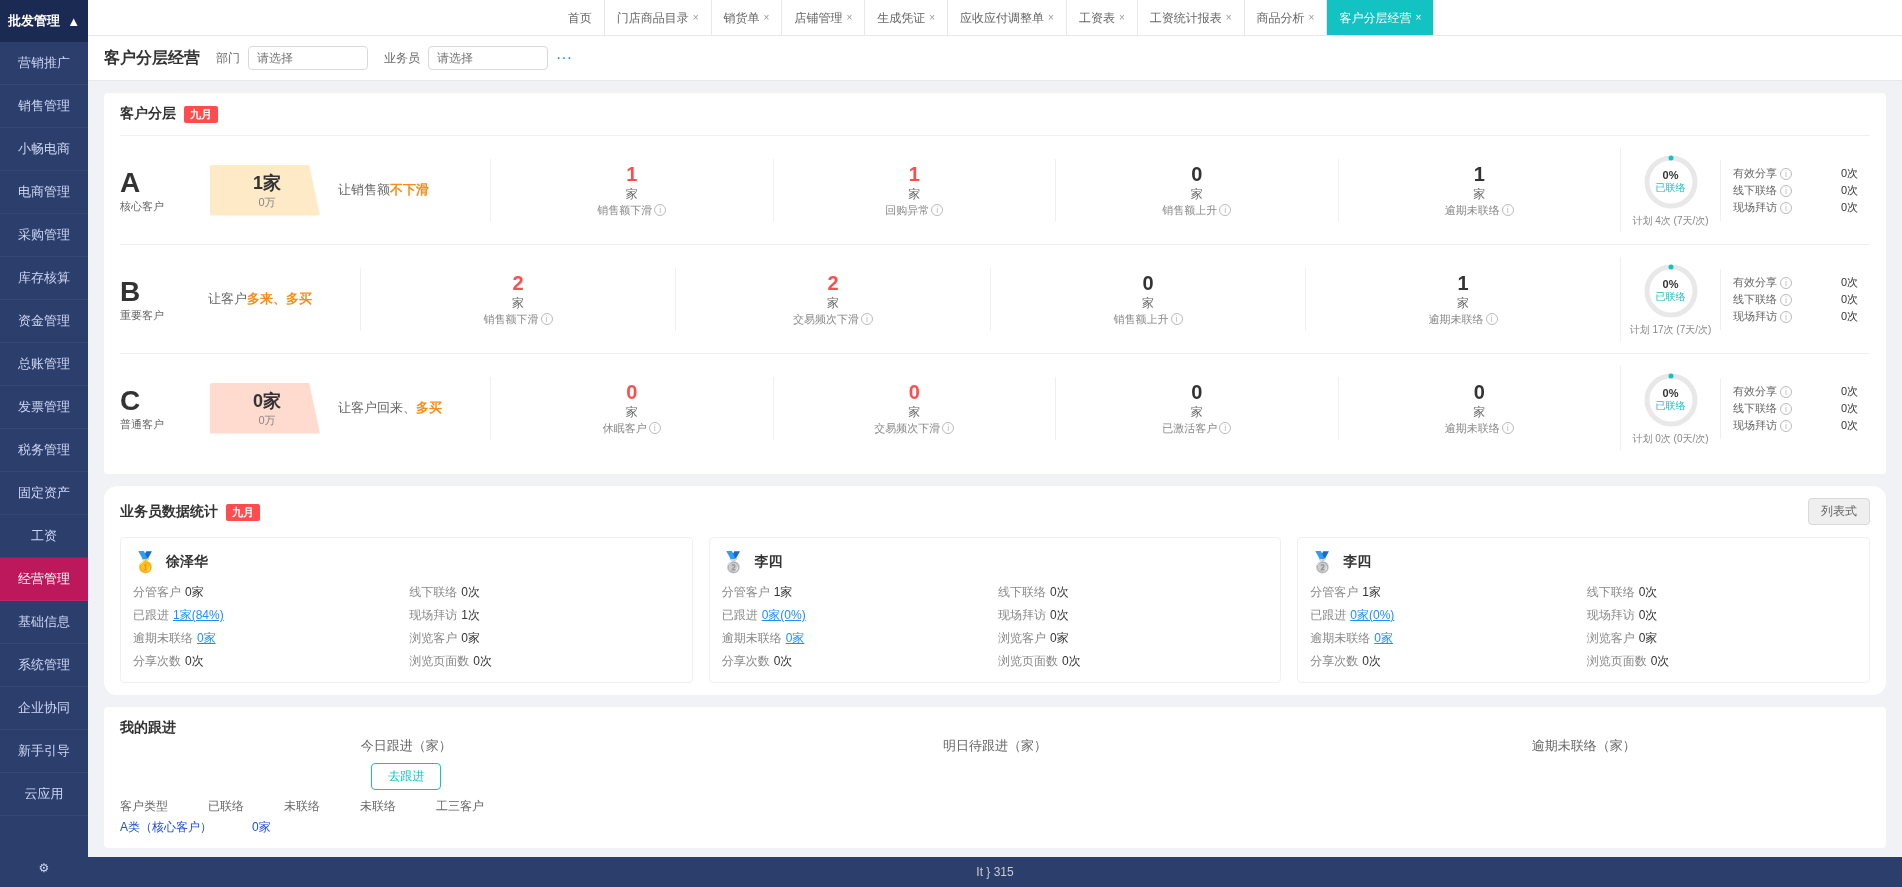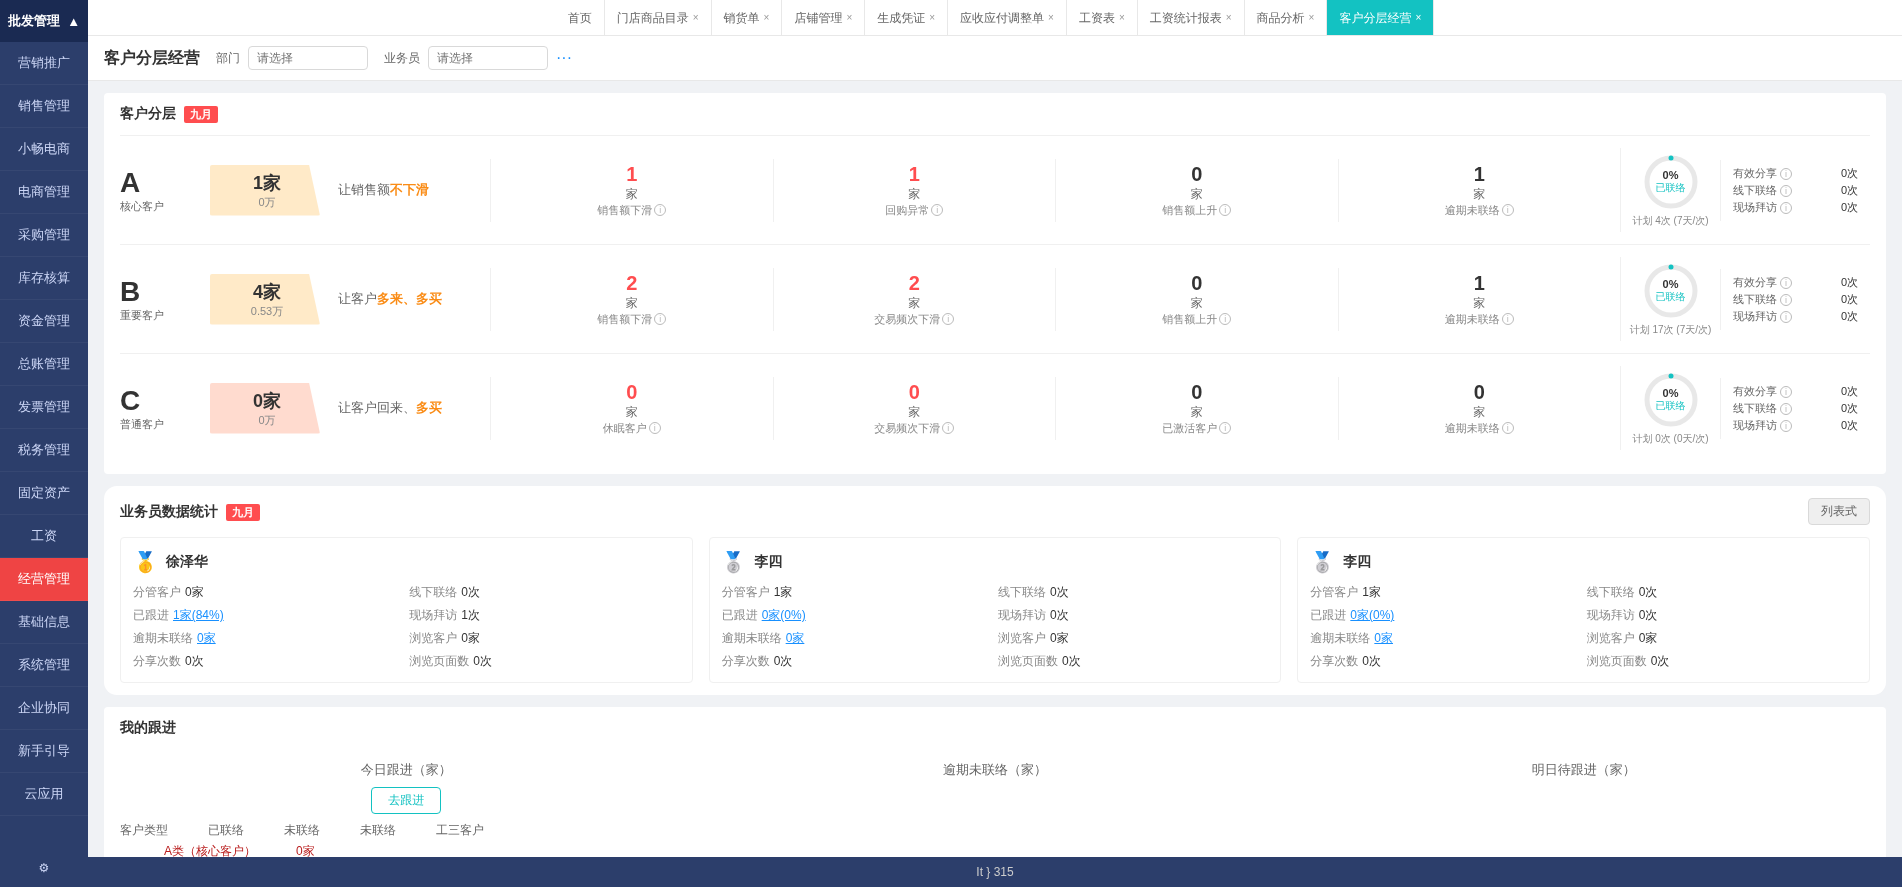--- a/index.html
+++ b/index.html
@@ -29,21 +29,21 @@
       cursor: pointer;
     }
     .sidebar-item {
       padding: 12px 8px;
       text-align: center;
       font-size: 13px;
       color: #ccd6f6;
       cursor: pointer;
       border-bottom: 1px solid rgba(255,255,255,0.05);
     }
-    .sidebar-item.active { background: #ef4444; color: #fff; }
+    .sidebar-item.active { background: #be185d; color: #fff; }
     .sidebar-gear {
       padding: 12px 8px;
       text-align: center;
       color: #ccd6f6;
       cursor: pointer;
       margin-top: auto;
     }
 
     
     .main {
@@ -296,21 +296,21 @@
     
     .followup-section {
       margin: 12px 16px;
       background: #fff;
       border-radius: 4px;
       padding: 12px 16px;
     }
     .followup-header {
       display: flex;
       align-items: center;
-      margin-bottom: 24px;
+      margin-bottom: 0;
     }
     .followup-title { font-size: 14px; font-weight: bold; color: #333; }
     .followup-grid {
       display: grid;
       grid-template-columns: repeat(3, 1fr);
       gap: 16px;
     }
     .followup-card {
       text-align: center;
     }
@@ -467,28 +467,20 @@
                 <span>现场拜访 <span class="info-icon">i</span></span>
                 <span class="right-stat-val">0次</span>
               </div>
             </div>
           </div>
           <div class="tier-row">
             <div class="tier-label">
               <div class="tier-letter">B</div>
               <div class="tier-name">重要客户</div>
             </div>
-            <div style="width: 130px; flex-shrink: 0; text-align: center; padding: 8px;">
-    <div style="position:relative; display:inline-block; width:110px;">
-      <div style="position:absolute;top:0;left:0;width:100%;height:100%;background:#ffd591;clip-path:polygon(0 0,90% 0,100% 100%,0 100%);opacity:0.5;border-radius:2px;"></div>
-      <div style="position:relative;z-index:1;padding:6px 4px 6px 8px;">
-        <div style="font-size:18px;font-weight:bold;color:#333;">4家</div>
-        <div style="font-size:11px;color:#888;">0.53万</div>
-      </div>
-    </div></div>
             <div class="tier-strategy">让客户<span style="color:#fa8c16;font-weight:bold;">多来、多买</span></div>
             <div class="tier-stat-item">
       <div class="stat-num red">2</div>
       <div class="stat-unit">家</div>
       <div class="stat-label">销售额下滑 <span class="info-icon">i</span></div>
             </div>
             <div class="tier-stat-item">
       <div class="stat-num red">2</div>
       <div class="stat-unit">家</div>
       <div class="stat-label">交易频次下滑 <span class="info-icon">i</span></div>
@@ -736,30 +728,30 @@
         <div class="followup-card">
           <div class="followup-card-title">今日跟进（家）</div>
           <button class="goto-btn">去跟进</button>
           <div style="margin-top:8px; display:flex; gap:40px; font-size:12px; color:#666;">
             <span>客户类型</span>
             <span>已联络</span>
             <span>未联络</span>
             <span>未联络</span>
             <span>工三客户</span>
           </div>
-          <div style="margin-top:4px; display:flex; gap:40px; font-size:12px; color:#b91c1c;margin-left:44px;">
+          <div style="margin-top:4px; display:flex; gap:40px; font-size:12px; color:#1d4ed8;">
             <span>A类（核心客户）</span>
             <span>0家</span>
           </div>
         </div>
         <div class="followup-card">
-          <div class="followup-card-title">逾期未联络（家）</div>
+          <div class="followup-card-title">明日待跟进（家）</div>
         </div>
         <div class="followup-card">
-          <div class="followup-card-title">明日待跟进（家）</div>
+          <div class="followup-card-title">逾期未联络（家）</div>
         </div>
       </div>
     </div>
 
   </div>
 
   <div class="bottom-bar">
     <span>It } 315</span>
   </div>
 </div>

